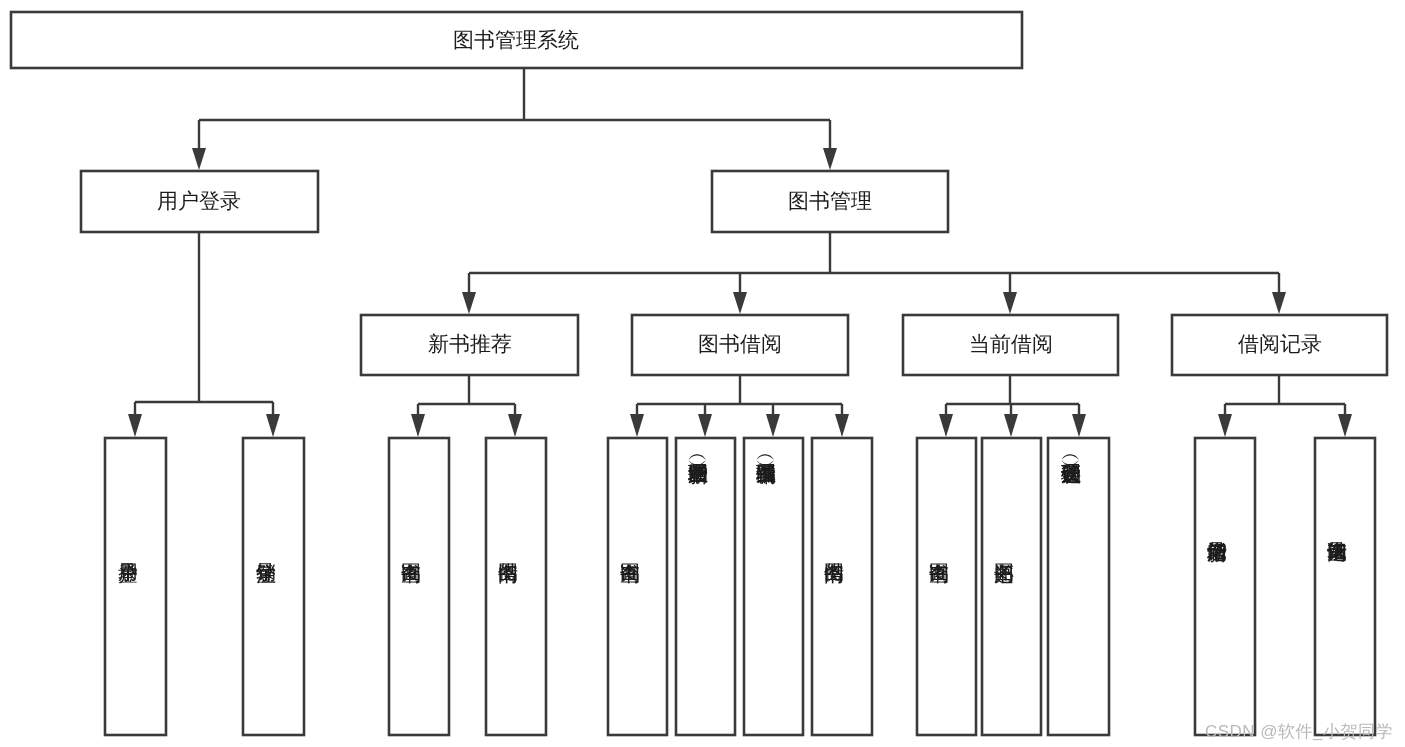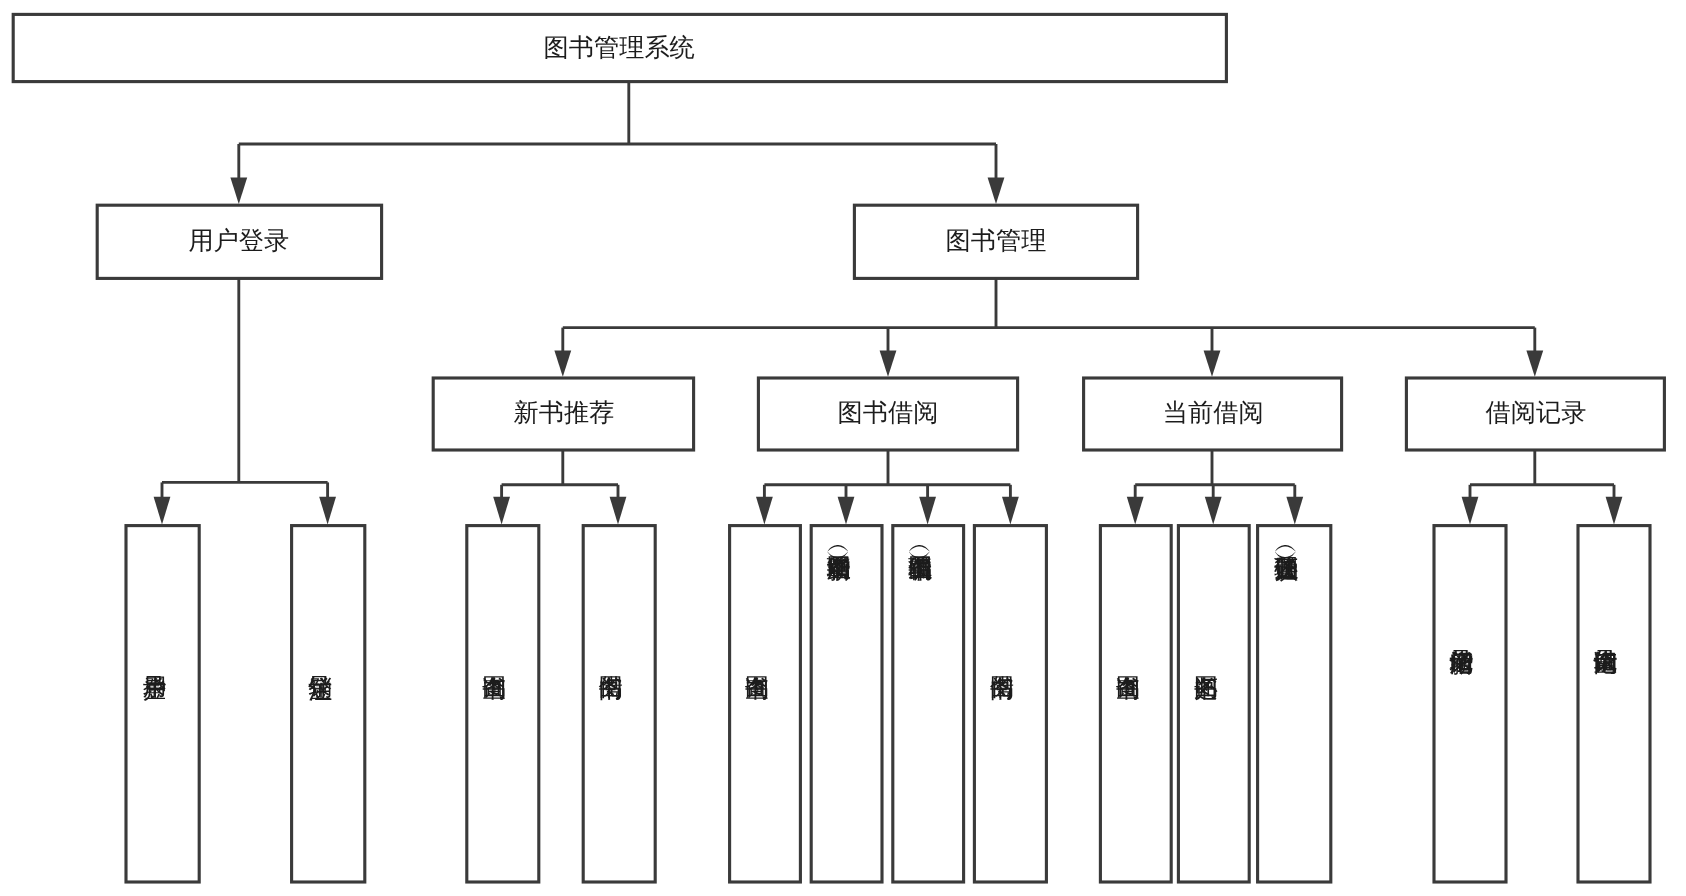--- a/index.html
+++ b/index.html
@@ -224,14 +224,15 @@
       <rect class="node-box" x="1195" y="438" width="60" height="297"></rect>
       <text class="node-label-v" x="1225" y="526" writing-mode="tb" glyph-orientation-vertical="0" dominant-baseline="hanging">新增借阅记录</text>
     </g>
     <g>
       <rect class="node-box" x="1315" y="438" width="60" height="297"></rect>
       <text class="node-label-v" x="1345" y="526" writing-mode="tb" glyph-orientation-vertical="0" dominant-baseline="hanging">查询借阅记录</text>
     </g>
 
   </svg>
 
+  <div class="watermark">CSDN @软件_小贺同学</div>
 
 </div>
 
 </body></html>

